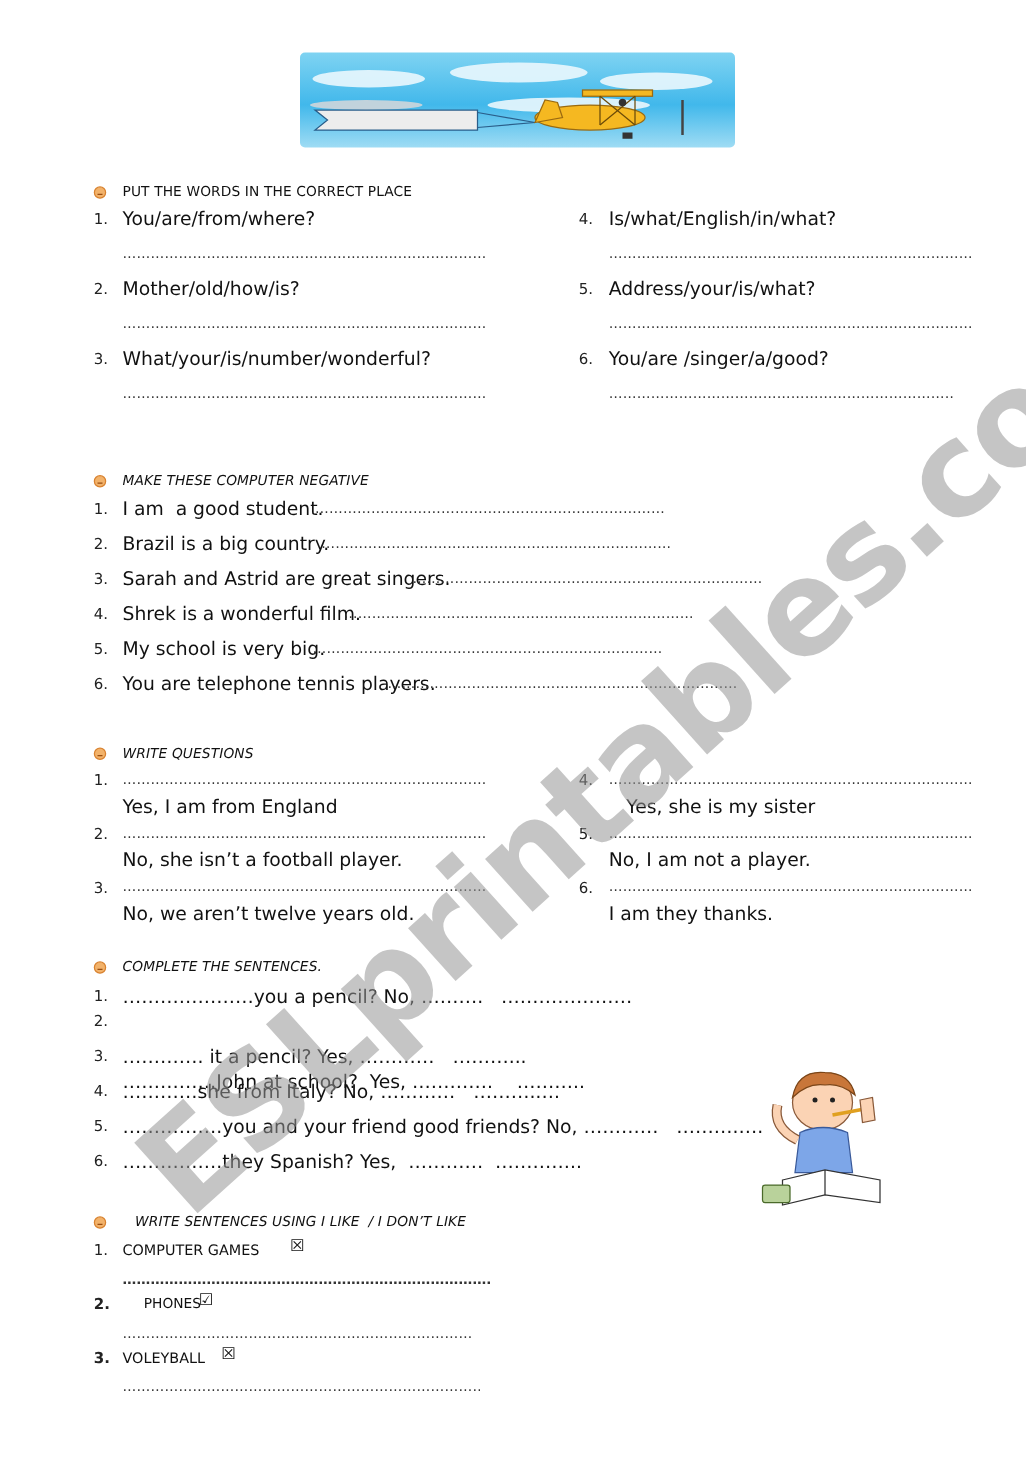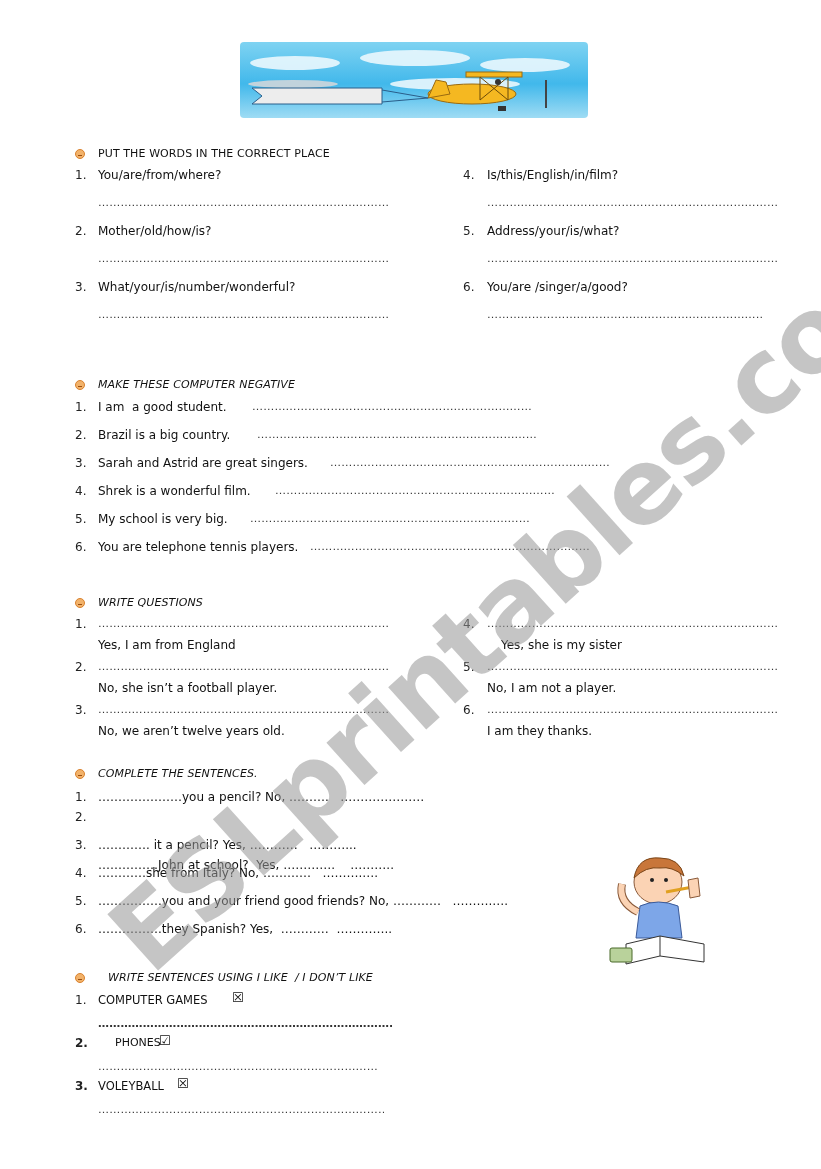--- a/index.html
+++ b/index.html
@@ -1,21 +1,21 @@
 <!DOCTYPE html>
 <html><head>
   <meta charset="utf-8">
   <style>
     html, body { margin: 0; padding: 0; background: #ffffff; }
     body {
       width: 821px; height: 1169px; position: relative; overflow: hidden;
       font-family: "DejaVu Sans", sans-serif; color: #111;
     }
     .abs { position: absolute; }
-    .txt { font-size: 12px; white-space: pre; line-height: 14px; }
+    .txt { font-size: 15px; white-space: pre; line-height: 14px; }
     .num { font-size: 12px; line-height: 14px; color: #222; }
     .head {
       font-size: 11px; font-weight: normal; letter-spacing: 0.1px; white-space: pre; line-height: 14px;
     }
     .head.ital { font-style: italic; }
     .bullet {
       width: 10px; height: 10px; border-radius: 50%;
       background: #f2b26a; border: 1px solid #d9822f; box-sizing: border-box;
     }
     .bullet::after {
@@ -76,21 +76,21 @@
   <div class="abs txt" style="left:98px;top:224px">Mother/old/how/is?</div>
   <div class="abs dots" style="left:98px;top:253px;width:292px">……………………………………………………………………….</div>
 
   <div class="abs num" style="left:75px;top:280px">3.</div>
   <div class="abs txt" style="left:98px;top:280px">What/your/is/number/wonderful?</div>
   <div class="abs dots" style="left:98px;top:309px;width:292px">……………………………………………………………………….</div>
 </div>
 
 <div>
   <div class="abs num" style="left:463px;top:168px">4.</div>
-  <div class="abs txt" style="left:487px;top:168px">Is/this/English/in/film?</div>
+  <div class="abs txt" style="left:487px;top:168px">Is/what/English/in/what?</div>
   <div class="abs dots" style="left:487px;top:197px;width:292px">…………………………………………………………………………</div>
 
   <div class="abs num" style="left:463px;top:224px">5.</div>
   <div class="abs txt" style="left:487px;top:224px">Address/your/is/what?</div>
   <div class="abs dots" style="left:487px;top:253px;width:292px">…………………………………………………………………………</div>
 
   <div class="abs num" style="left:463px;top:280px">6.</div>
   <div class="abs txt" style="left:487px;top:280px">You/are /singer/a/good?</div>
   <div class="abs dots" style="left:487px;top:309px;width:276px">……………………………………………………………………</div>
 </div>

